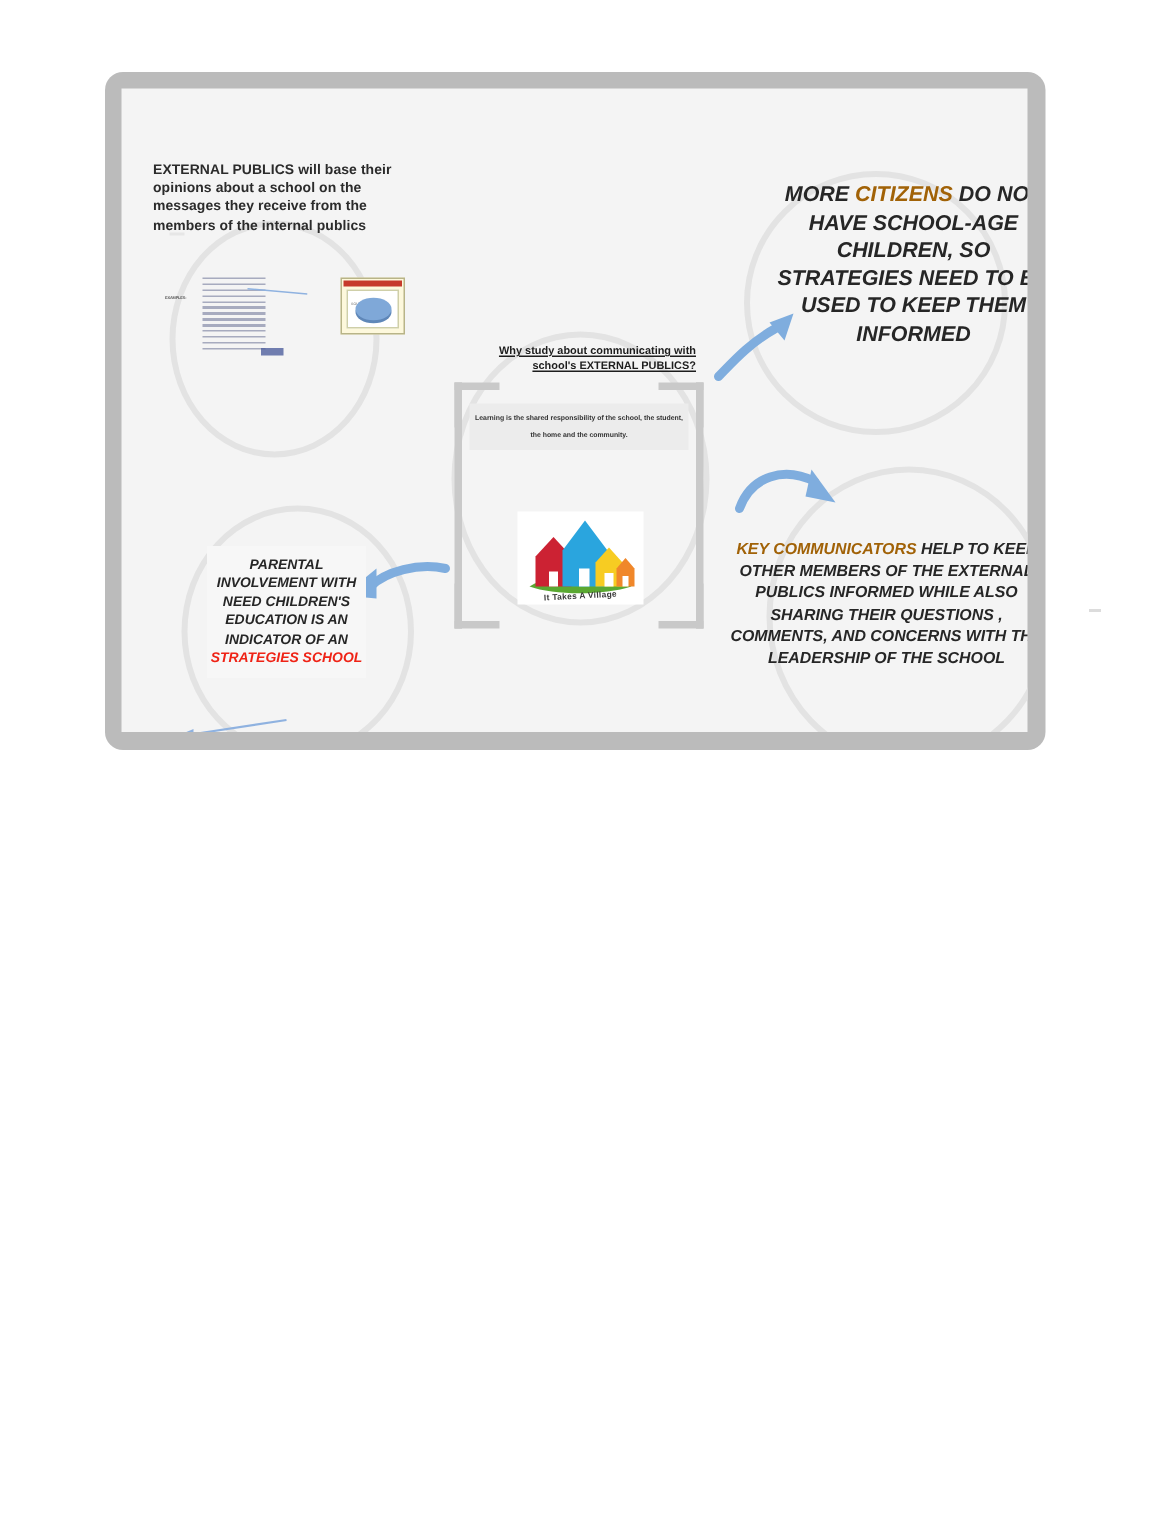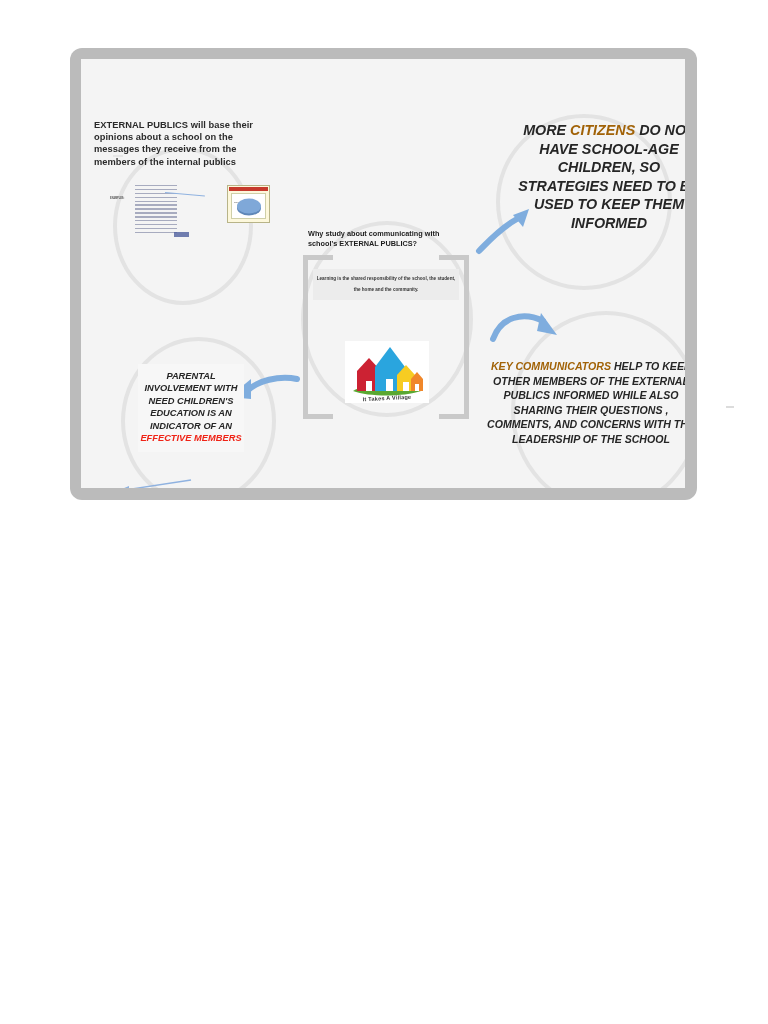--- a/index.html
+++ b/index.html
@@ -51,29 +51,28 @@
   .gc-topleft  { left: 32px;  top: 88px;  width: 140px; height: 158px; }
   .gc-topright { left: 415px; top: 55px;  width: 176px; height: 176px; }
   .gc-center   { left: 220px; top: 162px; width: 172px; height: 196px; }
   .gc-botleft  { left: 40px;  top: 278px; width: 155px; height: 168px; }
   .gc-botright { left: 430px; top: 252px; width: 190px; height: 200px; }
 
   
   .cluster { position: absolute; }
 
   .txt-external {
-    left: 13px;
+    left: 21px;
     top: 48px;
     width: 178px;
     font-size: 9.3px;
     line-height: 12.2px;
     font-weight: bold;
     color: #2b2b2b;
     letter-spacing: 0.05px;
-    margin-top: 12px;
   }
 
   .txt-citizens {
     left: 432px;
     top: 62px;
     width: 192px;
     text-align: center;
     font-size: 14.3px;
     line-height: 18.5px;
     font-weight: bold;
@@ -129,25 +128,26 @@
   .br-bl { left: 0;   bottom: 0;  border-right: none; border-top: none; }
   .br-br { right: 0;  bottom: 0;  border-left: none;  border-top: none; }
   .slide-edge-l { position:absolute; left:0; top:26px; bottom:0; width:5px; background:#c9c9c9; }
   .slide-edge-r { position:absolute; right:0; top:26px; bottom:0; width:5px; background:#c9c9c9; }
 
   .slide-title {
     position: absolute;
     left: 5px;
     right: 5px;
     top: 0;
-    text-align: left;
+    text-align: right;
     font-size: 7.3px;
     line-height: 10px;
     font-weight: bold;
     color: #1d1d1d;
+    text-decoration: underline;
   }
   .slide-sub {
     position: absolute;
     left: 10px;
     right: 10px;
     top: 40px;
     text-align: center;
     font-size: 4.6px;
     line-height: 11px;
     font-weight: bold;
@@ -404,18 +404,18 @@
         <span>DO NOT HAVE SCHOOL-AGE CHILDREN, SO STRATEGIES NEED TO BE USED TO KEEP THEM INFORMED</span>
       </div>
 
       <div class="cluster txt-key">
         <span class="hl-magenta">KEY COMMUNICATORS</span>
         <span>HELP TO KEEP OTHER MEMBERS OF THE EXTERNAL PUBLICS INFORMED WHILE ALSO SHARING THEIR QUESTIONS , COMMENTS, AND CONCERNS WITH THE LEADERSHIP OF THE SCHOOL</span>
       </div>
 
       <div class="cluster txt-parental">
         <span>PARENTAL INVOLVEMENT WITH NEED CHILDREN'S EDUCATION IS AN INDICATOR OF AN</span>
-        <span class="hl-red">EFFECTIVE MEMBERS</span>
+        <span class="hl-red">STRATEGIES SCHOOL</span>
       </div>
 
     </div>
   </div>
 </div>
 
 </body></html>

